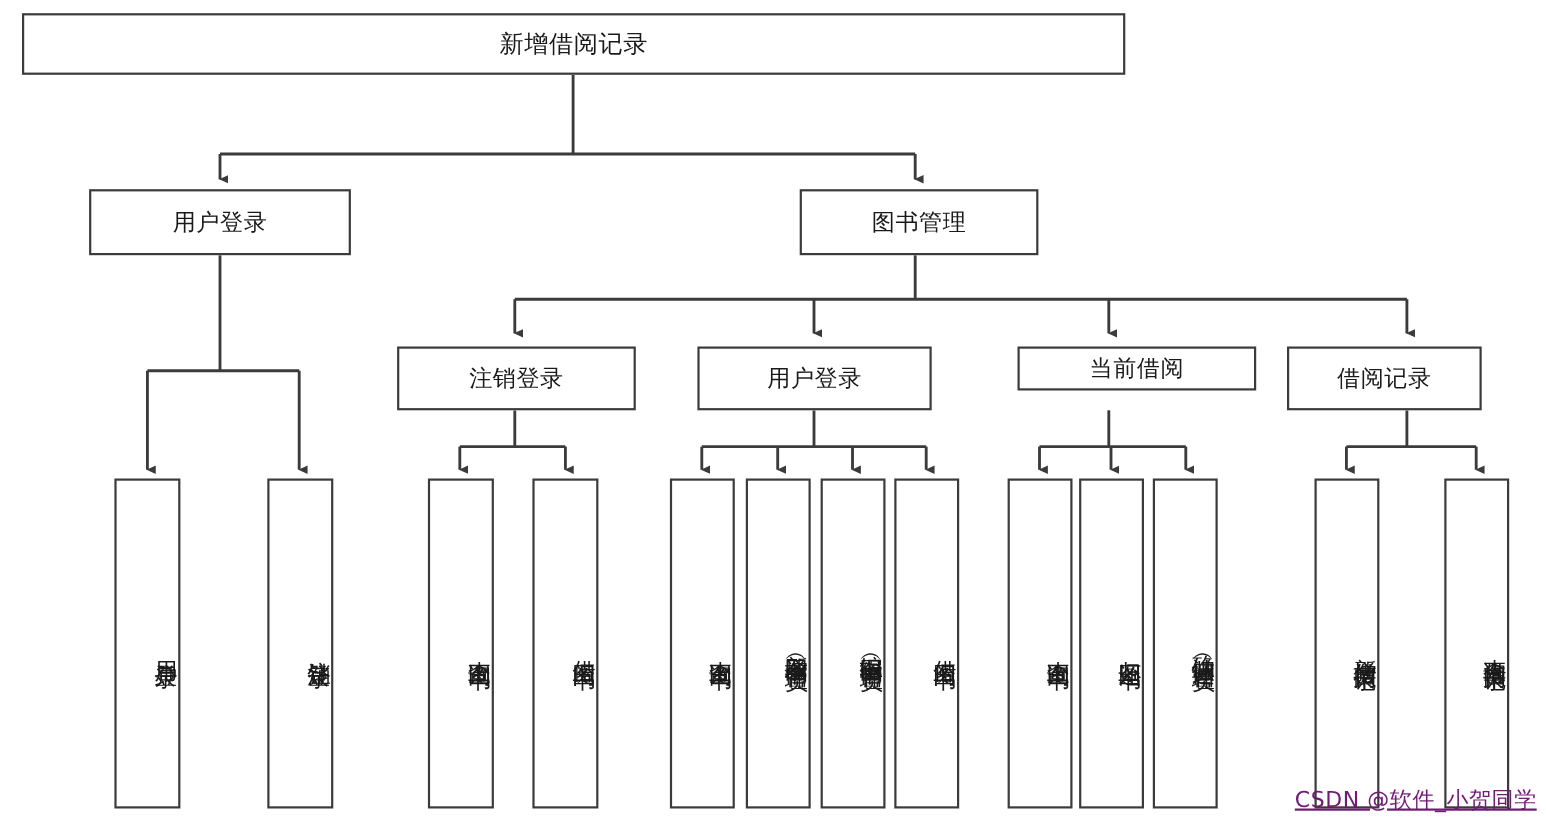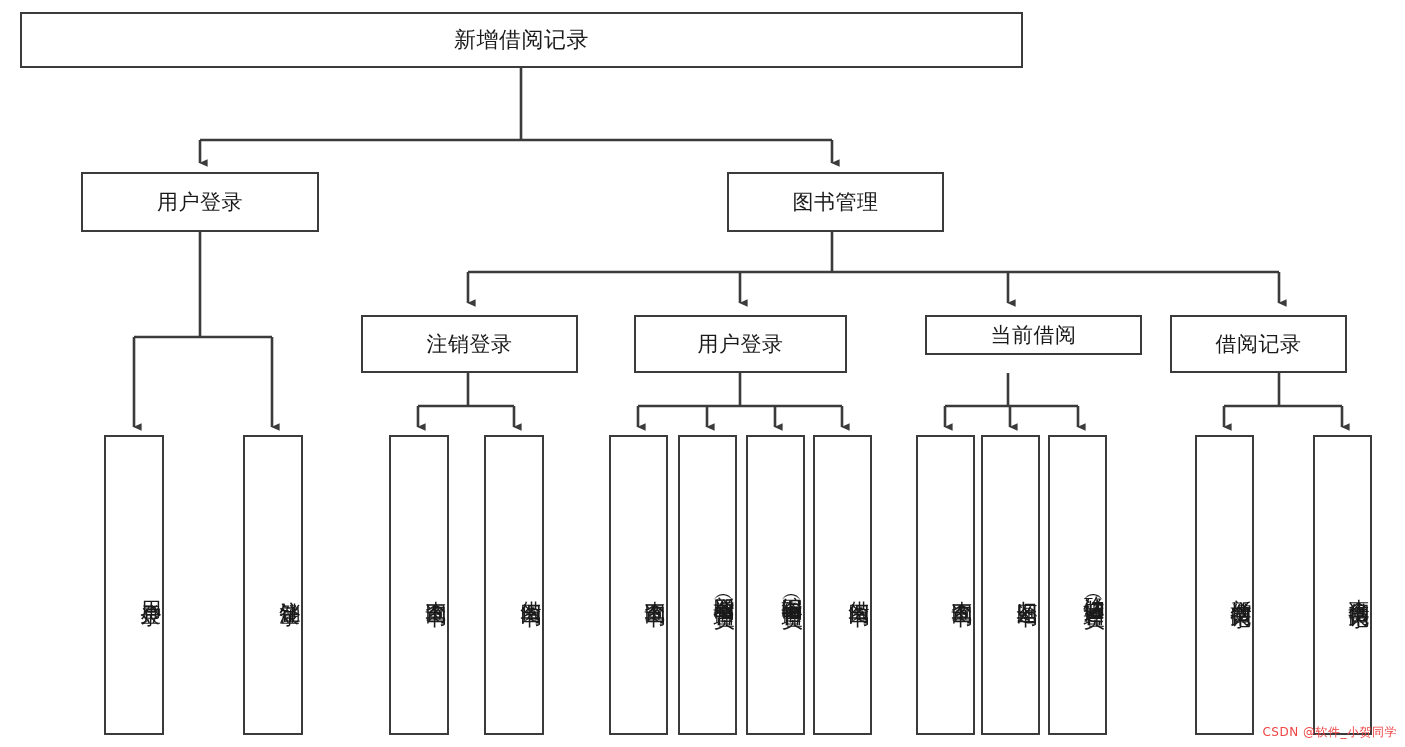--- a/index.html
+++ b/index.html
@@ -53,25 +53,26 @@
     text-orientation: upright;
     white-space: nowrap;
   }
   .node.root {
     font-size: 22px;
   }
   #watermark {
     position: absolute;
     right: 8px;
     bottom: 6px;
-    font-size: 12px;
-    color: #ef4444;
+    font-size: 20px;
+    color: #701a75;
     letter-spacing: 0.5px;
     white-space: nowrap;
     pointer-events: none;
+    text-decoration: underline;
   }
 </style>
 </head>
 <body>
 
 <div id="diagram-root">
 
   <svg id="edge-layer" viewBox="0 0 1405 747" xmlns="http://www.w3.org/2000/svg">
     <defs>
       <marker id="arrowhead" markerWidth="9" markerHeight="9" refX="4.2" refY="7.6" orient="auto" markerUnits="userSpaceOnUse">

